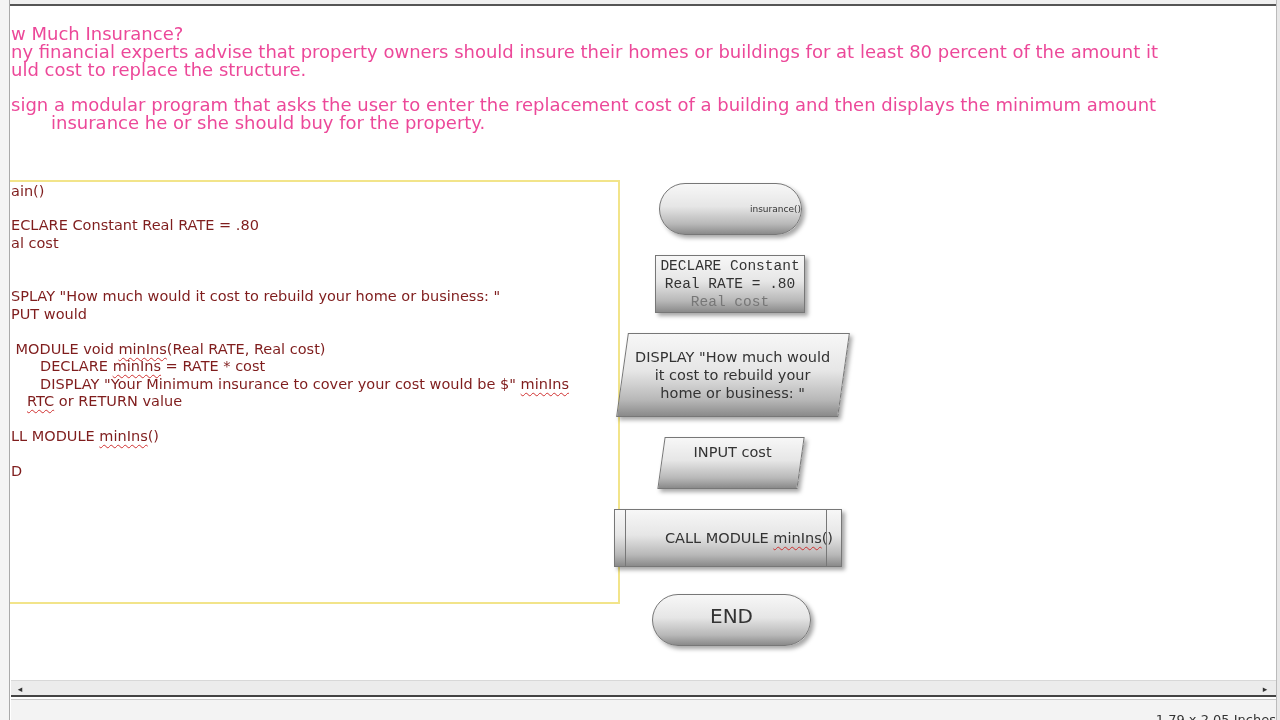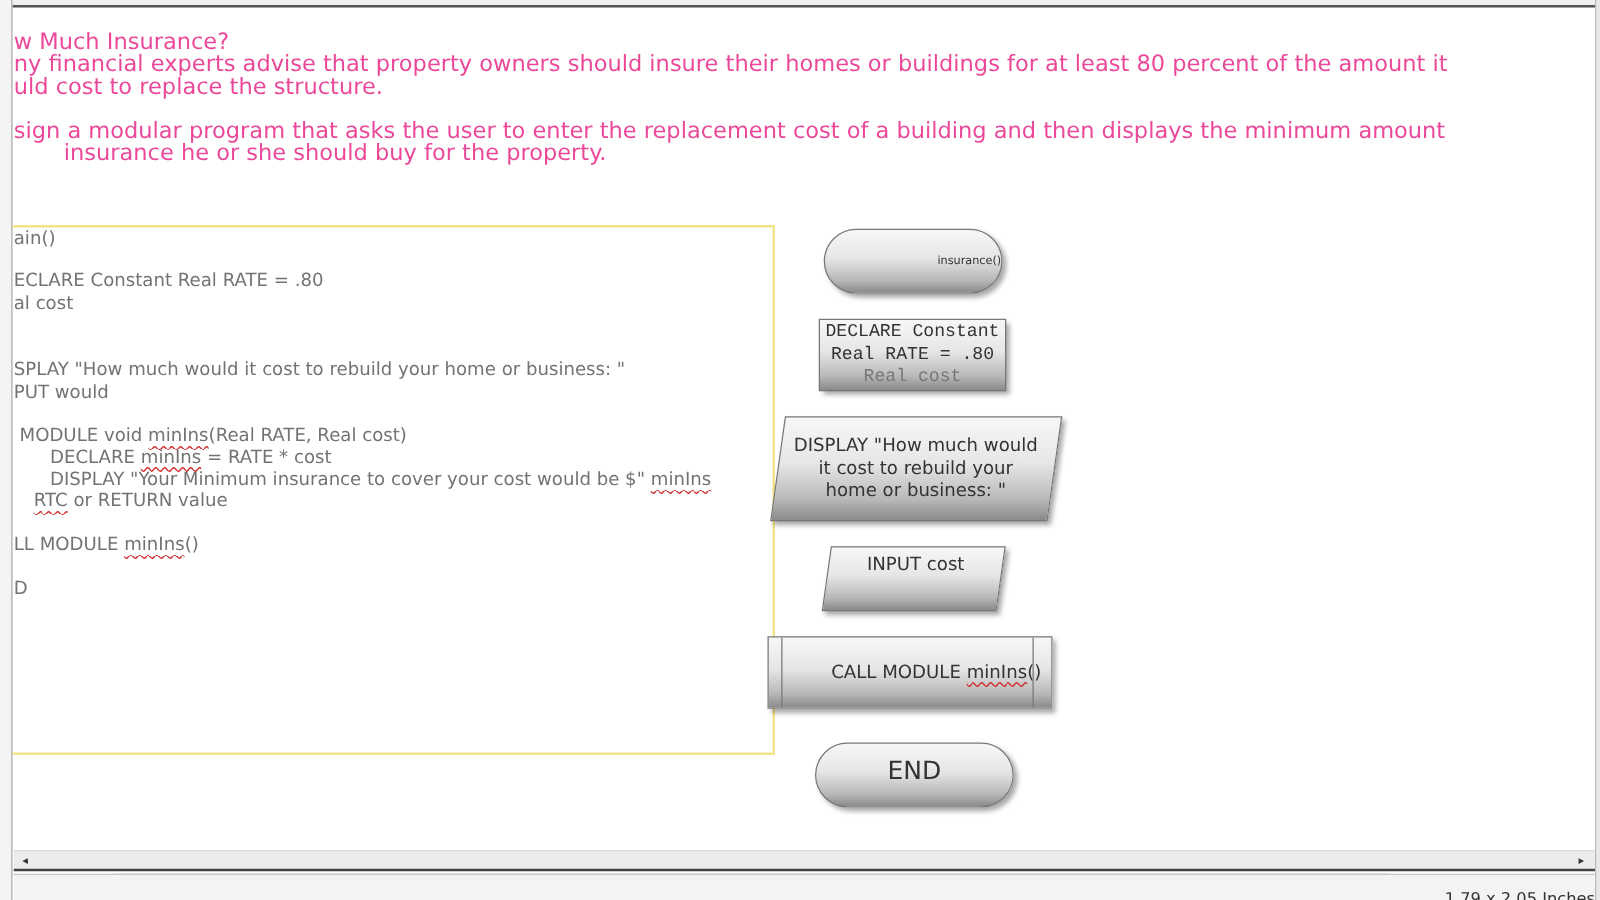--- a/index.html
+++ b/index.html
@@ -6,21 +6,21 @@
     html, body { width: 1280px; height: 720px; overflow: hidden; background: #ffffff; }
     body { position: relative; font-family: "DejaVu Sans", sans-serif; color: #333; }
 
     .top-frame { position: absolute; left: 0; top: 0; width: 1280px; height: 6px; background: #f0f0f0; border-bottom: 2px solid #555; }
     .left-frame { position: absolute; left: 0; top: 0; width: 10px; height: 720px; background: #f4f4f4; border-right: 1px solid #aaa; }
     .right-frame { position: absolute; right: 0; top: 0; width: 4px; height: 720px; background: #e8e8e8; border-left: 1px solid #bbb; }
 
     .doc-text { position: absolute; left: 11px; font-size: 18px; line-height: 18px; color: #ec4899; white-space: pre; }
 
     .textbox { position: absolute; left: 10px; top: 180px; width: 610px; height: 424px; border: 2px solid #f2e48a; border-left: none; }
-    .code-line { position: absolute; font-size: 14.5px; color: #737373; white-space: pre; }
+    .code-line { position: absolute; font-size: 14.5px; color: #7f1d1d; white-space: pre; }
     .squiggle { text-decoration: underline wavy #d03030; text-decoration-thickness: 1px; text-underline-offset: 3px; }
 
     .shape { position: absolute; display: flex; align-items: center; justify-content: center; text-align: center; color: #333; background: linear-gradient(to bottom, #f7f7f7 0%, #e6e6e6 45%, #b8b8b8 80%, #8a8a8a 100%); box-shadow: 3px 3px 4px rgba(0,0,0,0.35); border: 1px solid #777; }
     .terminator { border-radius: 30px; }
     .parallelogram { transform: skewX(-8deg); }
     .parallelogram > span { transform: skewX(8deg); display: block; }
     .process-bar::before, .process-bar::after { content: ""; position: absolute; top: 0; bottom: 0; width: 1px; background: #777; }
     .process-bar::before { left: 10px; }
     .process-bar::after { right: 14px; }
 

